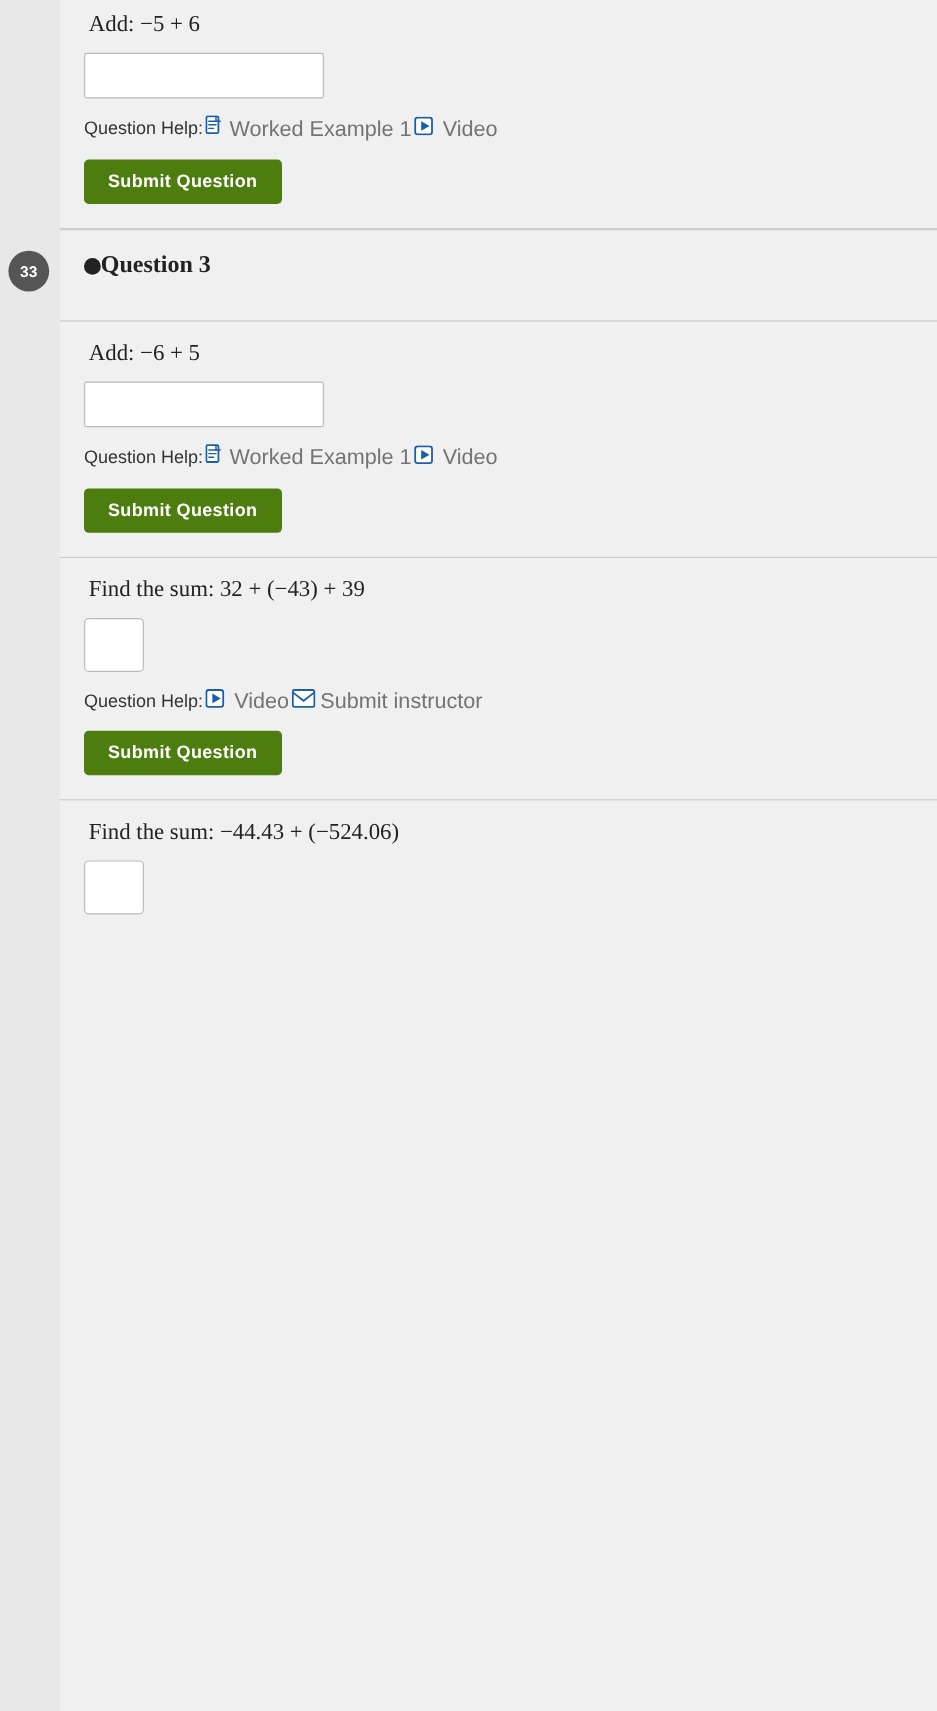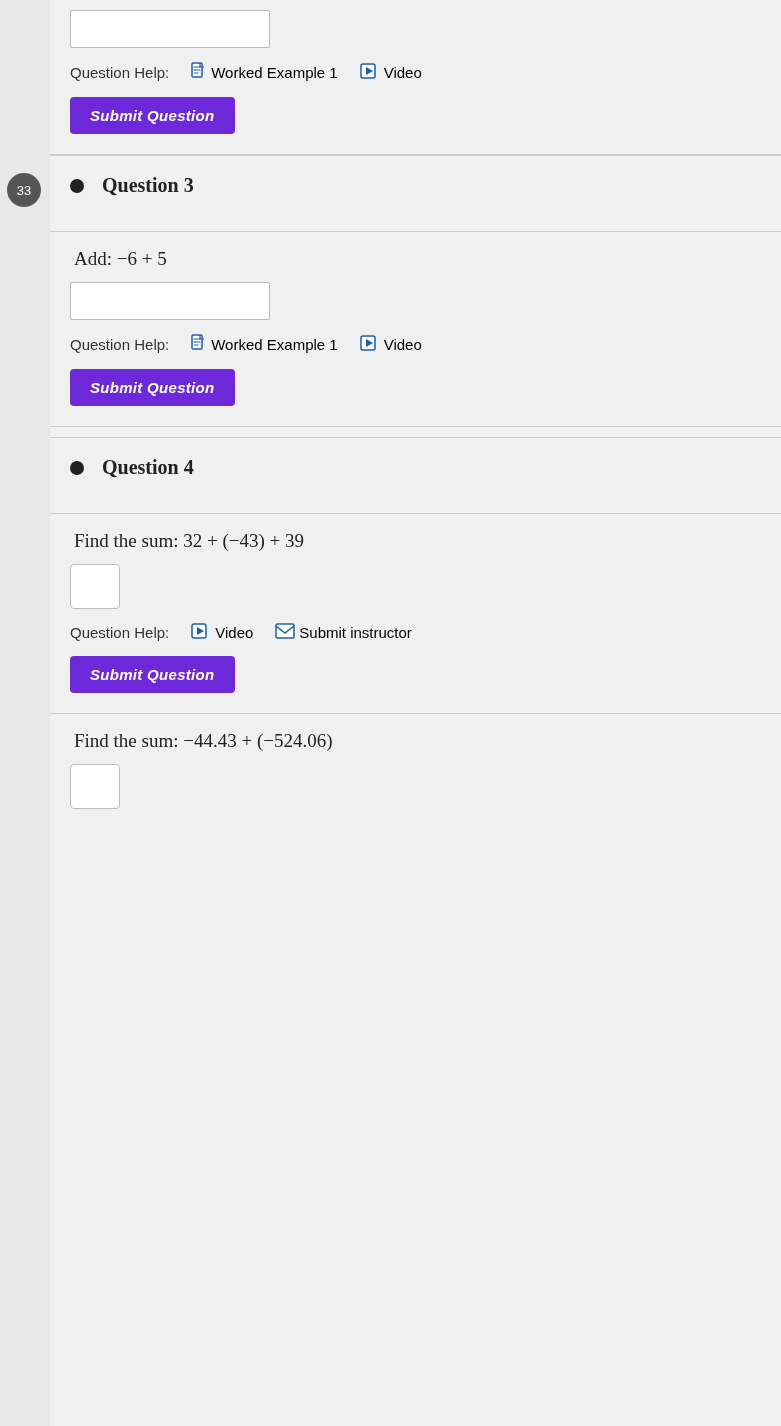--- a/index.html
+++ b/index.html
@@ -20,21 +20,21 @@
       width: 731px;
       min-height: 1426px;
       padding: 0;
     }
     .question-title {
       font-size: 20px;
       font-weight: bold;
       color: #222;
       display: flex;
       align-items: center;
-      gap: 18px;
+      gap: 0;
       margin-bottom: 16px;
     }
     .question-title-dot {
       width: 14px;
       height: 14px;
       background-color: #222;
       border-radius: 50%;
       display: inline-block;
       flex-shrink: 0;
     }
@@ -63,45 +63,44 @@
       display: block;
       margin-bottom: 14px;
       border-radius: 4px;
     }
     .question-help {
       font-size: 15px;
       color: #333;
       margin-bottom: 14px;
       display: flex;
       align-items: center;
-      gap: 22px;
+      gap: 2px;
       flex-wrap: wrap;
       font-family: Arial, sans-serif;
     }
     .help-link {
-      color: #000000;
+      color: #737373;
       text-decoration: none;
       display: flex;
       align-items: center;
       gap: 4px;
-      font-size: 15px;
+      font-size: 18px;
       cursor: pointer;
     }
     .submit-btn {
-      background-color: #6d28d9;
+      background-color: #4d7c0f;
       color: white;
       border: none;
       padding: 10px 20px;
       font-size: 15px;
       font-family: Arial, sans-serif;
       border-radius: 4px;
       cursor: pointer;
       font-weight: 600;
       letter-spacing: 0.3px;
-      font-style: italic;
     }
     .inner-content {
       padding: 16px 20px 20px 20px;
       border-bottom: 1px solid #ccc;
     }
     .inner-content-notop {
       padding: 16px 20px 20px 20px;
     }
     .question-header {
       padding: 16px 20px 16px 20px;
@@ -112,20 +111,21 @@
       position: relative;
     }
   </style>
 </head>
 <body>
 
 <div class="page-container">
 
   <div class="question-section" style="position:relative;">
     <div class="inner-content" style="border-top:none; padding-top:10px;">
+      <div class="math-expression">Add: −5 + 6</div>
       <input class="answer-input" type="text" style="">
       <div class="question-help">
         <span>Question Help:</span>
         <a class="help-link">
           <span>
             <svg width="16" height="18" viewBox="0 0 16 18" fill="none" xmlns="http://www.w3.org/2000/svg">
               <rect x="1" y="1" width="10" height="14" rx="1" stroke="#1a5fa8" stroke-width="1.5" fill="white"></rect>
               <path d="M3 5h6M3 8h6M3 11h4" stroke="#1a5fa8" stroke-width="1.2" stroke-linecap="round"></path>
               <path d="M9 1v4h4" stroke="#1a5fa8" stroke-width="1.2" fill="none"></path>
             </svg>
@@ -140,21 +140,21 @@
             </svg>
           </span>
           <span>Video</span>
         </a>
       </div>
       <button class="submit-btn">Submit Question</button>
     </div>
   </div>
 
   <div style="position:relative;">
-    <div style="position:absolute; left:-43px; top:18px; background:#555; color:white; border-radius:50%; width:34px; height:34px; display:flex; align-items:center; justify-content:center; font-size:13px; font-family:Arial,sans-serif; font-weight:normal;">33</div>
+    <div style="position:absolute; left:-43px; top:18px; background:#555; color:white; border-radius:50%; width:34px; height:34px; display:flex; align-items:center; justify-content:center; font-size:13px; font-family:Arial,sans-serif; font-weight:bold;">33</div>
 
     <div class="question-header" style="padding:18px 20px 18px 20px; border-top:1px solid #ccc; border-bottom:1px solid #ccc;">
       <div class="question-title">
         <span class="question-title-dot"></span>
         <span>Question 3</span>
       </div>
     </div>
 
     <div class="inner-content" style="border-top:none;">
       <div class="math-expression">Add: −6 + 5</div>
@@ -177,26 +177,20 @@
               <rect x="1" y="1" width="14" height="14" rx="2" stroke="#1a5fa8" stroke-width="1.5" fill="white"></rect>
               <polygon points="6,4 6,12 13,8" fill="#1a5fa8"></polygon>
             </svg>
           </span>
           <span>Video</span>
         </a>
       </div>
       <button class="submit-btn">Submit Question</button>
     </div>
 
-    <div class="question-header" style="padding:18px 20px 18px 20px; border-top:1px solid #ccc; border-bottom:1px solid #ccc; margin-top:10px;">
-      <div class="question-title">
-        <span class="question-title-dot"></span>
-        <span>Question 4</span>
-      </div>
-    </div>
 
     <div class="inner-content" style="border-top:none;">
       <div class="math-expression">Find the sum: 32 + (−43) + 39</div>
       <input class="answer-input-small" type="text" style="">
       <div class="question-help">
         <span>Question Help:</span>
         <a class="help-link">
           <span>
             <svg width="20" height="16" viewBox="0 0 20 16" fill="none" xmlns="http://www.w3.org/2000/svg">
               <rect x="1" y="1" width="14" height="14" rx="2" stroke="#1a5fa8" stroke-width="1.5" fill="white"></rect>

